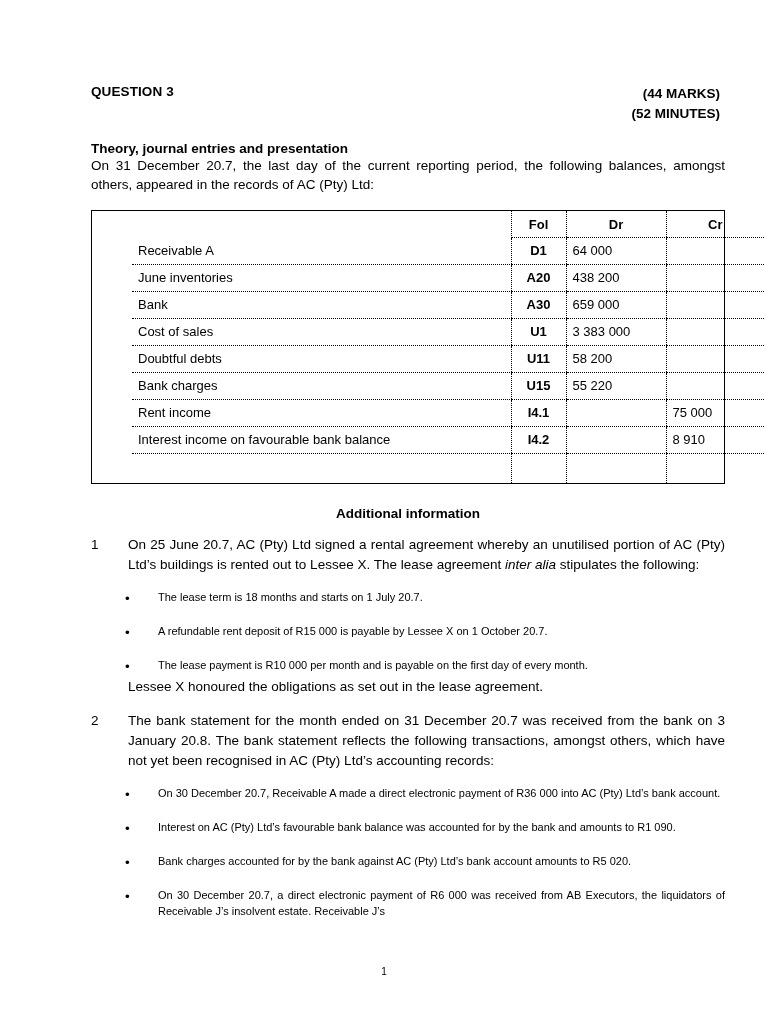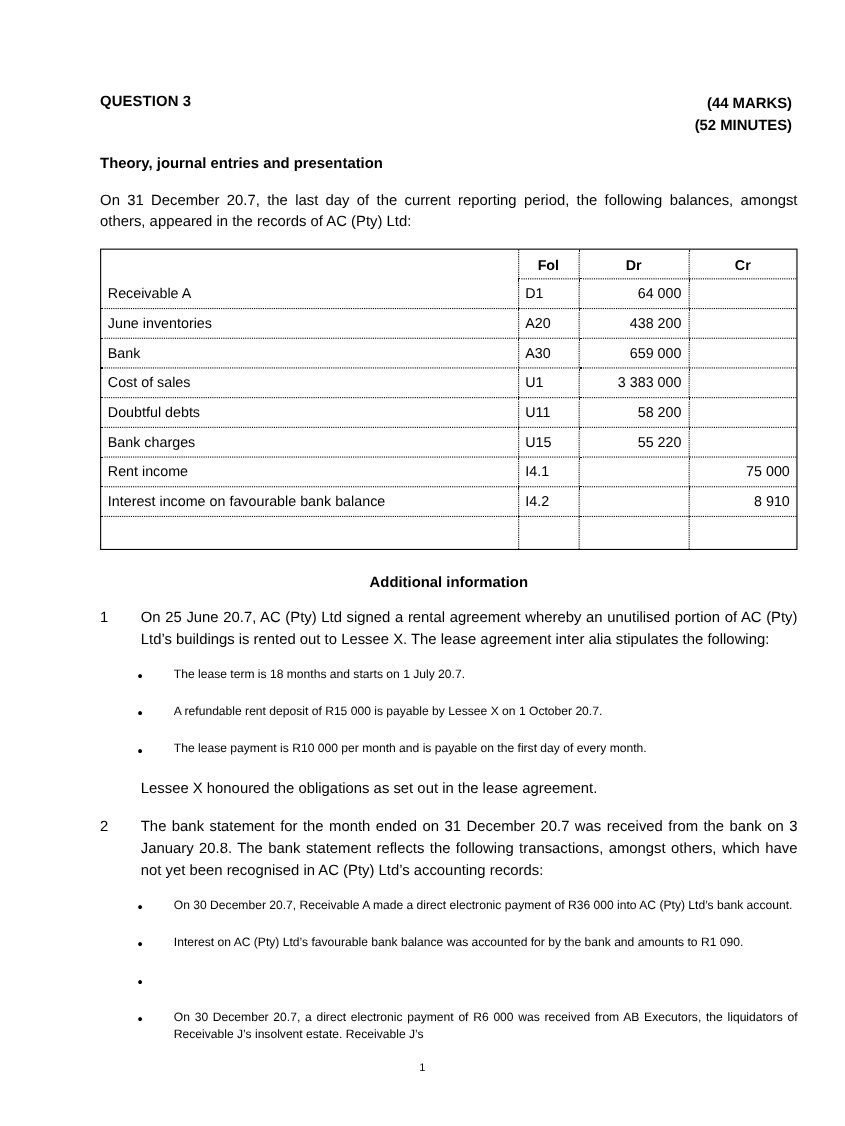--- a/index.html
+++ b/index.html
@@ -40,30 +40,30 @@
     padding-right: 5px;
   }
   .subtitle {
     font-size: 13.5px;
     font-weight: bold;
     margin-top: 17px;
   }
   .intro {
     font-size: 13.5px;
     line-height: 1.42;
-    margin-top: 16px;
     text-align: justify;
     width: 634px;
   }
 
   
   .tbl-wrap {
     margin-top: 16px;
     width: 634px;
     border: 1.3px solid #000;
+    padding-left: 40px;
   }
   table.balances {
     width: 100%;
     border-collapse: collapse;
     font-size: 13px;
     table-layout: fixed;
   }
   table.balances col.c-desc { width: 379px; }
   table.balances col.c-fol  { width: 55px; }
   table.balances col.c-dr   { width: 100px; }
@@ -89,22 +89,22 @@
   }
   table.balances tbody tr:last-child td {
     border-bottom: none;
   }
   
   table.balances th.sep-l,
   table.balances td.sep-l {
     border-left: 1.1px dotted #000;
   }
   td.c-desc-cell { text-align: left; }
-  td.c-fol-cell  { text-align: left; padding-right: 8px; }
-  td.c-num       { text-align: right; padding-right: 8px; }
+  td.c-fol-cell  { text-align: center; padding-right: 8px; font-weight: bold; }
+  td.c-num       { padding-right: 8px; }
   tr.blank-row td { height: 30px; }
 
   
   .addinfo-title {
     font-size: 13.5px;
     font-weight: bold;
     margin-top: 22px;
     text-align: center;
   }
   .num-item {
@@ -138,25 +138,24 @@
   }
   .bullet-item .btext {
     flex: 1;
     font-size: 11px;
     line-height: 1.48;
     text-align: justify;
   }
   .trailing-line {
     font-size: 13.5px;
     line-height: 1.48;
-    margin-top: 14px;
     margin-left: 37px;
     width: 597px;
   }
-  .it { }
+  .it { font-style: italic; }
 
   
   .footer {
     position: absolute;
     left: 0;
     top: 966px;
     width: 768px;
     text-align: center;
     font-size: 10px;
   }
@@ -286,20 +285,21 @@
     <div class="bullet-item">
       <div class="dot">•</div>
       <div class="btext">On 30 December 20.7, Receivable A made a direct electronic payment of R36 000 into AC (Pty) Ltd’s bank account.</div>
     </div>
     <div class="bullet-item">
       <div class="dot">•</div>
       <div class="btext">Interest on AC (Pty) Ltd’s favourable bank balance was accounted for by the bank and amounts to R1 090.</div>
     </div>
     <div class="bullet-item">
       <div class="dot">•</div>
+      <div class="btext">Bank charges accounted for by the bank against AC (Pty) Ltd’s bank account amounts to R5 020.</div>
     </div>
     <div class="bullet-item">
       <div class="dot">•</div>
       <div class="btext">On 30 December 20.7, a direct electronic payment of R6 000 was received from AB Executors, the liquidators of Receivable J’s insolvent estate. Receivable J’s</div>
     </div>
   </div>
 
 </div>
 
 <div class="footer">

